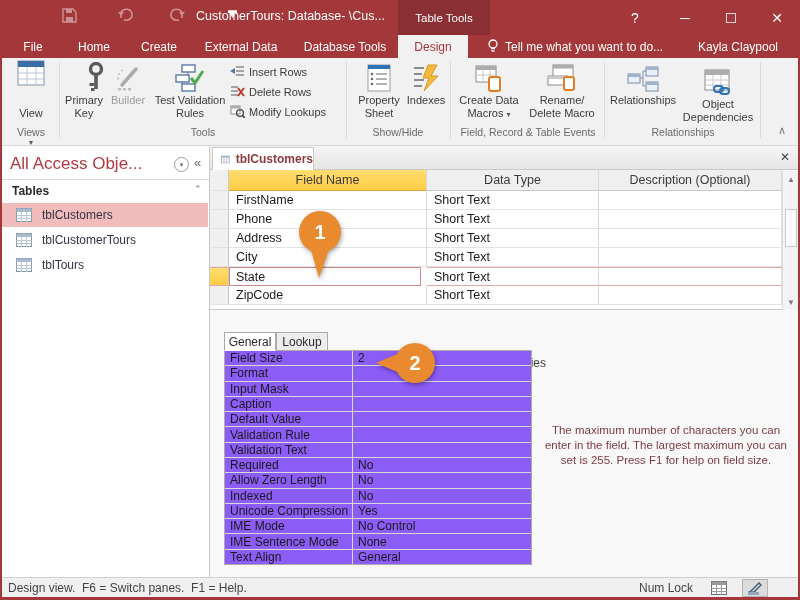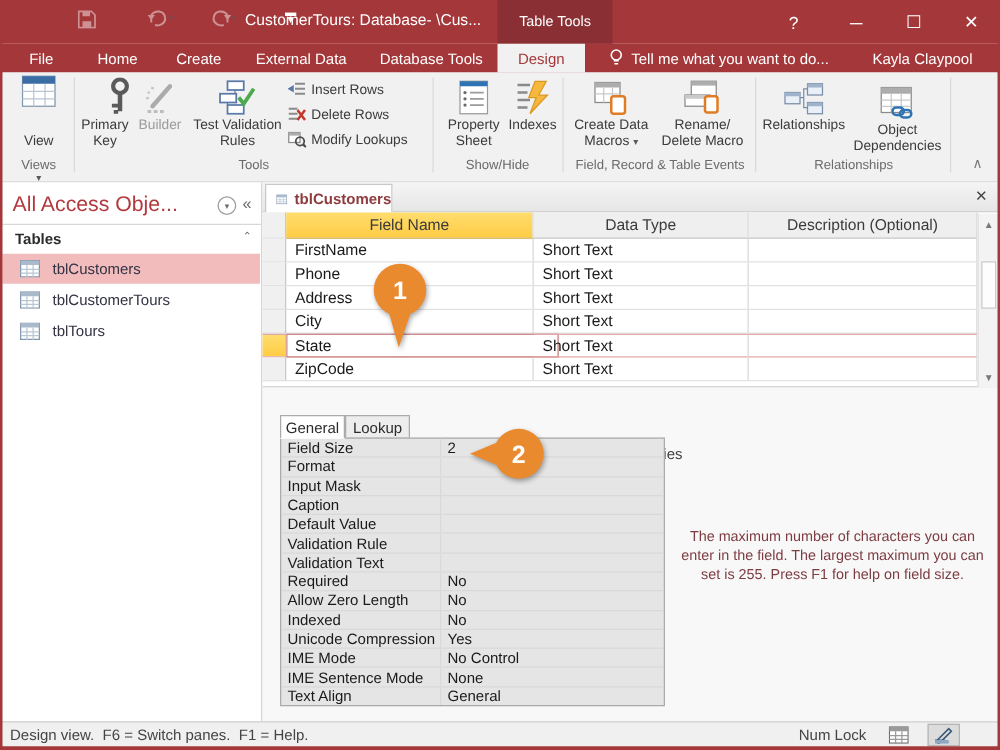--- a/index.html
+++ b/index.html
@@ -91,21 +91,21 @@
   .vsb .thumb { position:absolute; left:2px; top:38px; width:12px; height:38px; background:#FDFDFD;
                 border:1px solid #C9C9C9; }
 
   
   .lowerpane { position:absolute; left:0; top:164px; width:588px; height:267px; background:#F8F8F8; }
   .fp-label { position:absolute; left:0; top:2px; width:588px; text-align:center; font-size:12px; color:#3F3F3F;margin-top:44px; }
   .ptab { position:absolute; top:22px; height:19px; font-size:12px; color:#2B2B2B;
           display:flex; align-items:center; justify-content:center; border:1px solid #ABABAB; }
   .ptab.active { background:#fff; border-bottom:1px solid #fff; z-index:2; }
   .ptab.inactive { background:#EDEDED; }
-  .propgrid { position:absolute; left:14px; top:40px; width:308px; height:215px; background:#e5e5e5;
+  .propgrid { position:absolute; left:14px; top:40px; width:308px; height:215px; background:#8b5cf6;
               border:1px solid #ABABAB; display:flex; flex-direction:column; }
   .prow { flex:1; display:flex; border-bottom:1px solid #D9D9D9; }
   .prow:last-child { border-bottom:none; }
   .plabel { width:128px; border-right:1px solid #D9D9D9; font-size:12px; color:#1A1A1A;
             display:flex; align-items:center; padding-left:5px; white-space:nowrap; }
   .pvalue { flex:1; font-size:12px; color:#1A1A1A; display:flex; align-items:center; padding-left:5px; }
   .helptext { position:absolute; left:328px; top:113px; width:256px; font-size:11.5px; line-height:15px;
               color:#7D3C41; text-align:center; }
 
   
@@ -402,21 +402,21 @@
     <div class="gcell" style="left:19px; top:59px; width:198px; height:19px;">Address</div>
     <div class="gcell" style="left:217px; top:59px; width:172px; height:19px;">Short Text</div>
     <div class="gcell" style="left:389px; top:59px; width:183px; height:19px;"></div>
 
     <div class="gcell gsel" style="left:0; top:78px; width:19px; height:19px;"></div>
     <div class="gcell" style="left:19px; top:78px; width:198px; height:19px;">City</div>
     <div class="gcell" style="left:217px; top:78px; width:172px; height:19px;">Short Text</div>
     <div class="gcell" style="left:389px; top:78px; width:183px; height:19px;"></div>
 
     <div class="gcell gsel gold rowline-red" style="left:0; top:97px; width:19px; height:19px;"></div>
-    <div class="gcell rowline-red cell-cur" style="left:19px; top:97px; width:218px; height:19px;">State</div>
+    <div class="gcell rowline-red cell-cur" style="left:19px; top:97px; width:192px; height:19px;">State</div>
     <div class="gcell rowline-red" style="left:217px; top:97px; width:172px; height:19px;">Short Text</div>
     <div class="gcell rowline-red" style="left:389px; top:97px; width:183px; height:19px;"></div>
 
     <div class="gcell gsel" style="left:0; top:116px; width:19px; height:19px;"></div>
     <div class="gcell" style="left:19px; top:116px; width:198px; height:19px;">ZipCode</div>
     <div class="gcell" style="left:217px; top:116px; width:172px; height:19px;">Short Text</div>
     <div class="gcell" style="left:389px; top:116px; width:183px; height:19px;"></div>
   </div>
 
   <div class="vsb">

